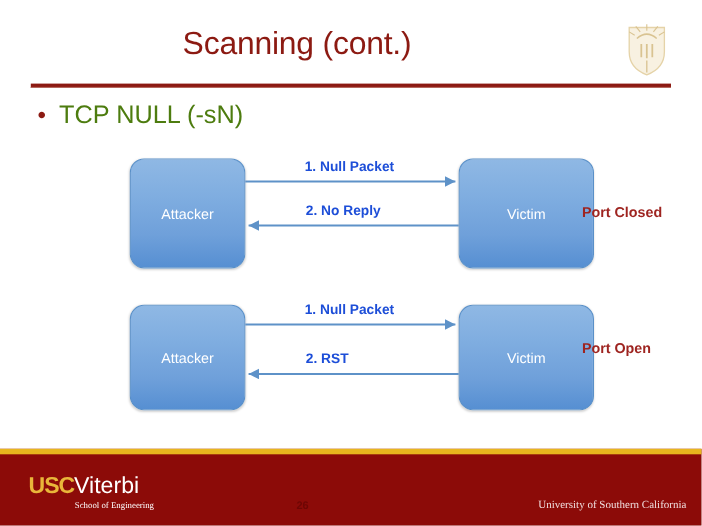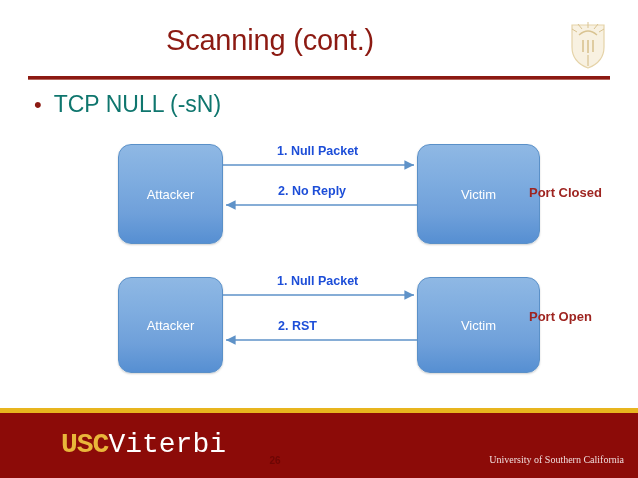--- a/index.html
+++ b/index.html
@@ -58,21 +58,21 @@
     align-items: baseline;
     gap: 12px;
   }
   .bullet-dot {
     font-size: 22px;
     line-height: 1;
     color: #8C1A12;
   }
   .bullet-text {
     font-size: 23px;
-    color: #0f766e;
+    color: #4d7c0f;
     font-family: "Liberation Sans", sans-serif;
   }
 
   
   .diagram {
     position: absolute;
     left: 0;
     width: 638px;
   }
   .diagram.d1 { top: 140px; height: 110px; }
@@ -139,25 +139,24 @@
     background: #8C0B08;
     border-top: 5px solid #E8B51E;
   }
   .footer-logo {
     position: absolute;
     left: 26px;
     top: 18px;
     width: 200px;
   }
   .logo-line1 {
-    font-family: Liberation Mono, monospace;
-    font-size: 28px;
+    font-family: Liberation Sans, sans-serif;
+    font-size: 21px;
     line-height: 1;
     white-space: nowrap;
-    text-align: right;
   }
   .logo-usc {
     color: #E9B63A;
     font-weight: bold;
     letter-spacing: -1px;
   }
   .logo-viterbi {
     color: #ffffff;
   }
   .logo-line2 {
@@ -276,19 +275,20 @@
     <div class="arrow-label" style="left:278px; top:46px;">2. RST</div>
 
     <div class="result-label" style="left:529px; top:36px;">Port Open</div>
   </div>
 
   <div class="footer">
     <div class="footer-logo">
       <div class="logo-line1">
         <span class="logo-usc">USC</span><span class="logo-viterbi">Viterbi</span>
       </div>
+      <div class="logo-line2">School of Engineering</div>
     </div>
 
     <div class="page-num">26</div>
     <div class="footer-right">University of Southern California</div>
   </div>
 
 </div>
 
 </body></html>

